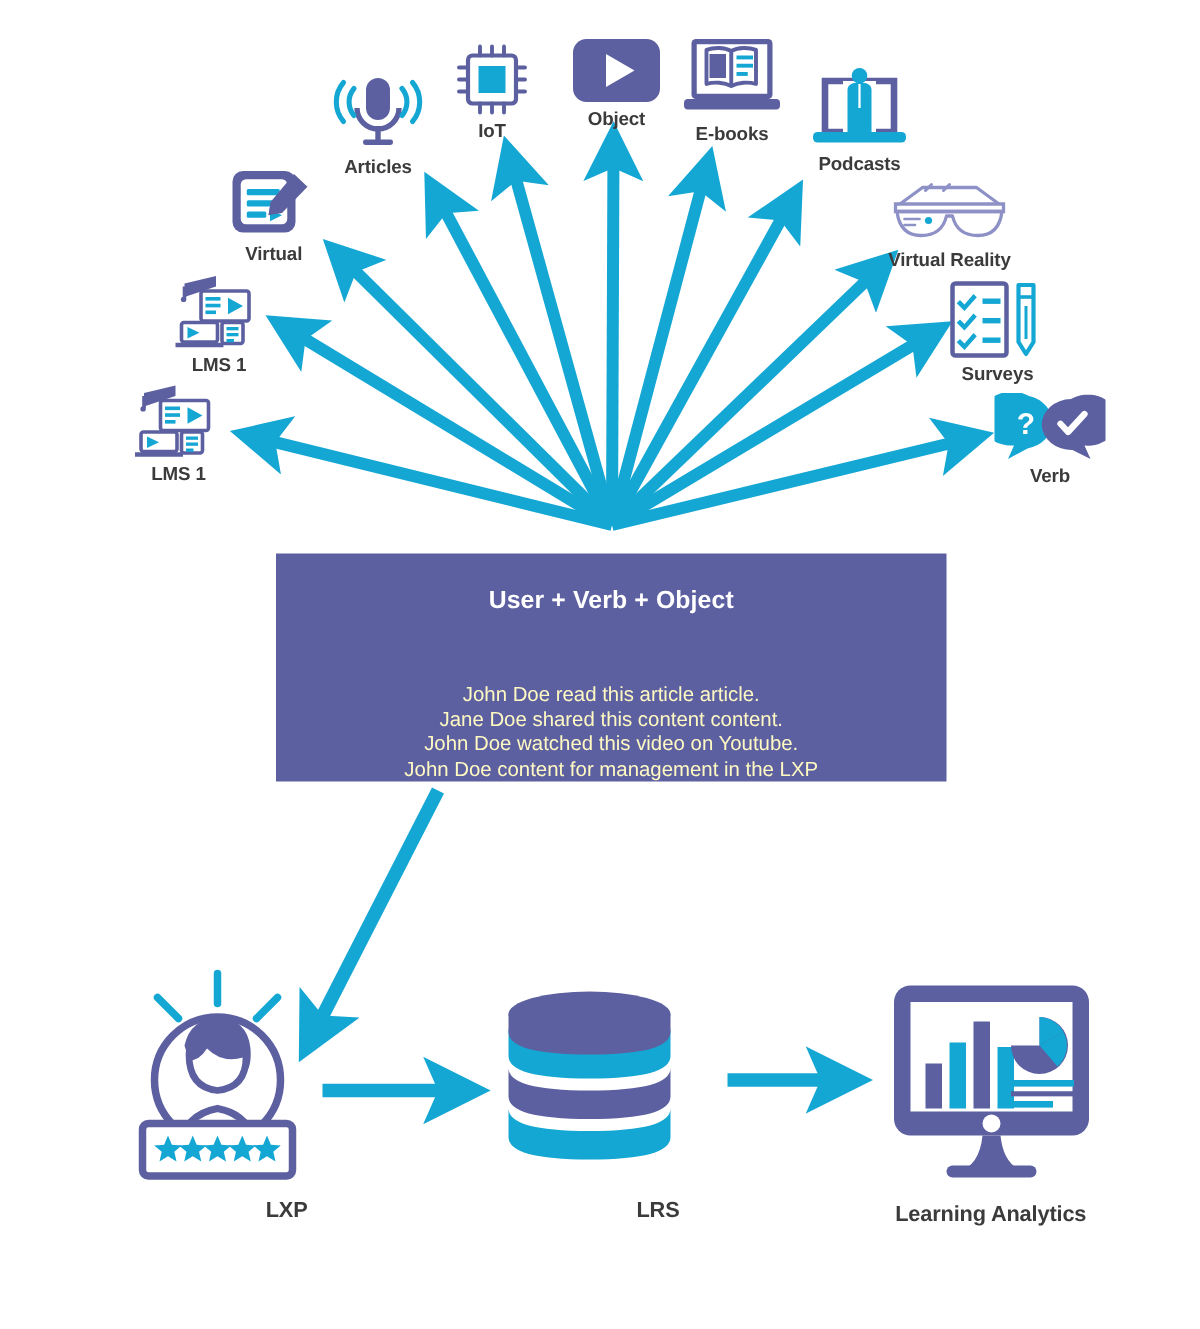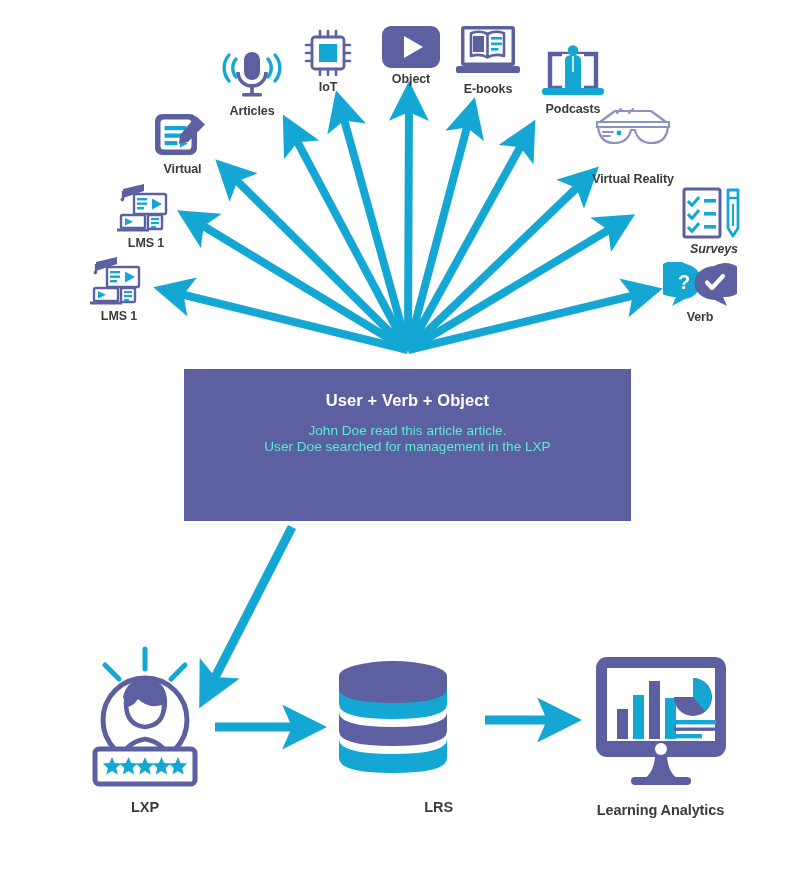--- a/index.html
+++ b/index.html
@@ -50,37 +50,37 @@
     position: absolute;
     left: 184px;
     top: 369px;
     width: 447px;
     height: 152px;
     background: #5d60a0;
     box-sizing: border-box;
     display: flex;
     flex-direction: column;
     align-items: center;
-    justify-content: flex-start;
+    justify-content: space-between;
     padding-top: 22px;
   }
   #statement-title {
     color: #ffffff;
     font-weight: bold;
     font-size: 16.5px;
     letter-spacing: 0.1px;
   }
   #statement-lines {
     margin-top: 13px;
     display: flex;
     flex-direction: column;
     align-items: center;
   }
   .statement-line {
-    color: #5eead4;
+    color: #fef9c3;
     font-size: 13.6px;
     line-height: 16.4px;
     white-space: nowrap;
   }
 </style>
 </head>
 <body>
 
 <svg id="canvas" viewBox="0 0 800 886" xmlns="http://www.w3.org/2000/svg">
   <defs>
@@ -252,39 +252,39 @@
       <rect x="24" y="12" width="22" height="36" fill="#ffffff"></rect>
       <rect x="4" y="46" width="62" height="7" rx="3" fill="#14a7d4"></rect>
       <circle cx="35" cy="8.5" r="5.2" fill="#14a7d4"></circle>
       <path d="M27 18 q0 -5 8 -5 q8 0 8 5 v28 h-16 Z" fill="#14a7d4"></path>
       <path d="M35 14 L35 30" stroke="#ffffff" stroke-width="1.5"></path>
     </svg>
   </span>
   <span class="node-label">Podcasts</span>
 </div>
 
-<div class="node" style="left:588px; top:106px; width:90px;gap:20px;">
+<div class="node" style="left:588px; top:120px; width:90px;">
   <span class="icon-wrap">
     <svg width="80" height="44" viewBox="0 0 80 44" xmlns="http://www.w3.org/2000/svg">
       <path d="M7 16 L22 5 L58 5 L73 16" fill="none" stroke="#8e91c6" stroke-width="2.2" stroke-linejoin="round"></path>
       <path d="M4 16 h72 v5 h-72 Z" fill="none" stroke="#8e91c6" stroke-width="2.2"></path>
       <path d="M5 21 q2 16 16 16 q14 0 17 -13 h4 q3 13 17 13 q14 0 16 -16 Z" fill="none" stroke="#8e91c6" stroke-width="2.2" stroke-linejoin="round"></path>
       <g stroke="#8e91c6" stroke-width="1.8" stroke-linecap="round">
         <path d="M10 26 h10 M10 30 h7"></path>
       </g>
       <circle cx="26" cy="27" r="2.4" fill="#14a7d4"></circle>
       <g stroke="#8e91c6" stroke-width="2" stroke-linecap="round">
         <path d="M24 7 l4 -4 M36 7 l4 -4"></path>
       </g>
     </svg>
   </span>
   <span class="node-label">Virtual Reality</span>
 </div>
 
-<div class="node" style="left:677px; top:186px; width:74px;font-style:italic;">
+<div class="node" style="left:628px; top:186px; width:74px;">
   <span class="icon-wrap">
     <svg width="66" height="54" viewBox="0 0 66 54" xmlns="http://www.w3.org/2000/svg">
       <rect x="3" y="3" width="36" height="48" rx="2" fill="none" stroke="#5d60a0" stroke-width="3"></rect>
       <g fill="#14a7d4">
         <path d="M8 14 l3 3 l6 -7 l2.2 2.2 l-8.2 9.2 l-5.2 -5.2 Z"></path>
         <path d="M8 27 l3 3 l6 -7 l2.2 2.2 l-8.2 9.2 l-5.2 -5.2 Z"></path>
         <path d="M8 40 l3 3 l6 -7 l2.2 2.2 l-8.2 9.2 l-5.2 -5.2 Z"></path>
         <rect x="23" y="13" width="12" height="3.6"></rect>
         <rect x="23" y="26" width="12" height="3.6"></rect>
         <rect x="23" y="39" width="12" height="3.6"></rect>
@@ -306,25 +306,27 @@
       <path d="M44 20.5 l5 5.5 l11 -12" fill="none" stroke="#ffffff" stroke-width="4.2" stroke-linecap="round" stroke-linejoin="round"></path>
     </svg>
   </span>
   <span class="node-label">Verb</span>
 </div>
 
 <div id="statement-box">
   <div id="statement-title">User + Verb + Object</div>
   <div id="statement-lines">
     <div class="statement-line">John Doe read this article article.</div>
-    <div class="statement-line">User Doe searched for management in the LXP</div>
+    <div class="statement-line">Jane Doe shared this content content.</div>
+    <div class="statement-line">John Doe watched this video on Youtube.</div>
+    <div class="statement-line">John Doe content for management in the LXP</div>
   </div>
 </div>
 
-<div class="node" style="left:85px; top:645px; width:120px;">
+<div class="node" style="left:85px; top:645px; width:120px;align-items:flex-end;">
   <span class="icon-wrap">
     <svg width="120" height="145" viewBox="0 0 120 145" xmlns="http://www.w3.org/2000/svg">
       <g stroke="#14a7d4" stroke-width="5" stroke-linecap="round">
         <path d="M60 4 v20"></path>
         <path d="M20 20 l14 14"></path>
         <path d="M100 20 l-14 14"></path>
       </g>
       <circle cx="60" cy="75" r="42" fill="none" stroke="#5d60a0" stroke-width="5"></circle>
       <path d="M38 52 q4 -18 22 -18 q20 0 22 20 q1 14 -5 18 l0 -12 q-14 4 -24 -6 q-5 8 -12 8 Z" fill="#5d60a0"></path>
       <path d="M41 58 q0 -12 19 -12 q19 0 19 14 q0 20 -19 22 q-19 -2 -19 -24 Z" fill="none" stroke="#5d60a0" stroke-width="4.5"></path>

